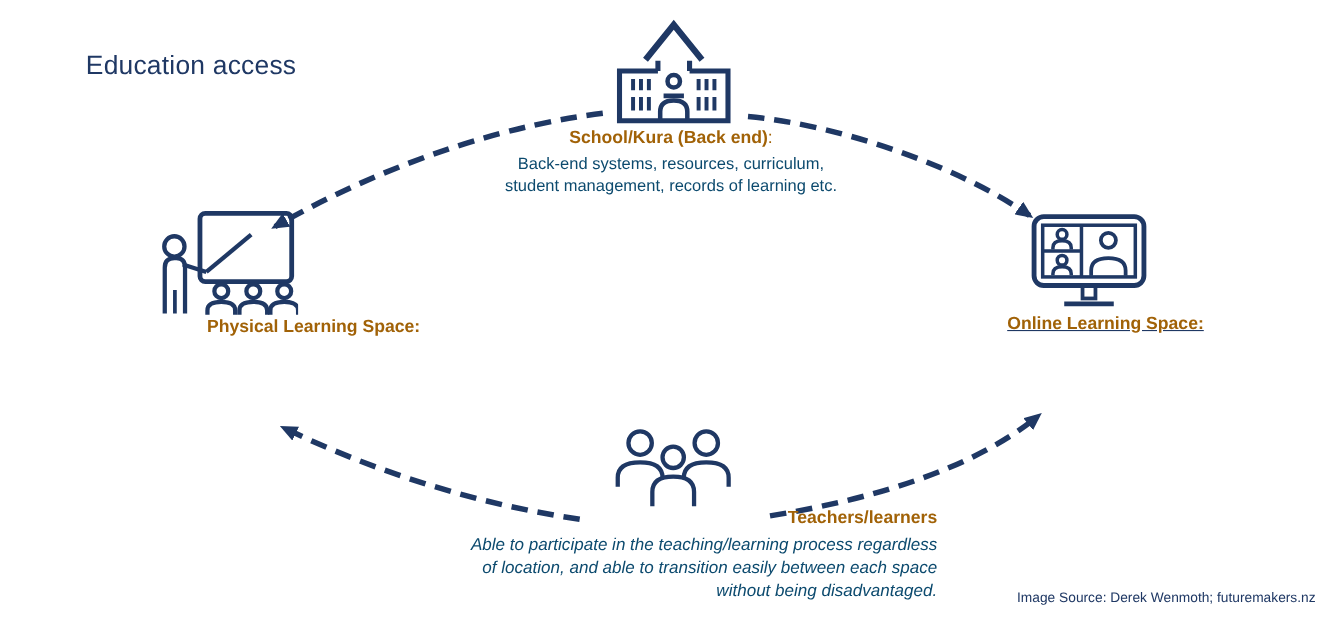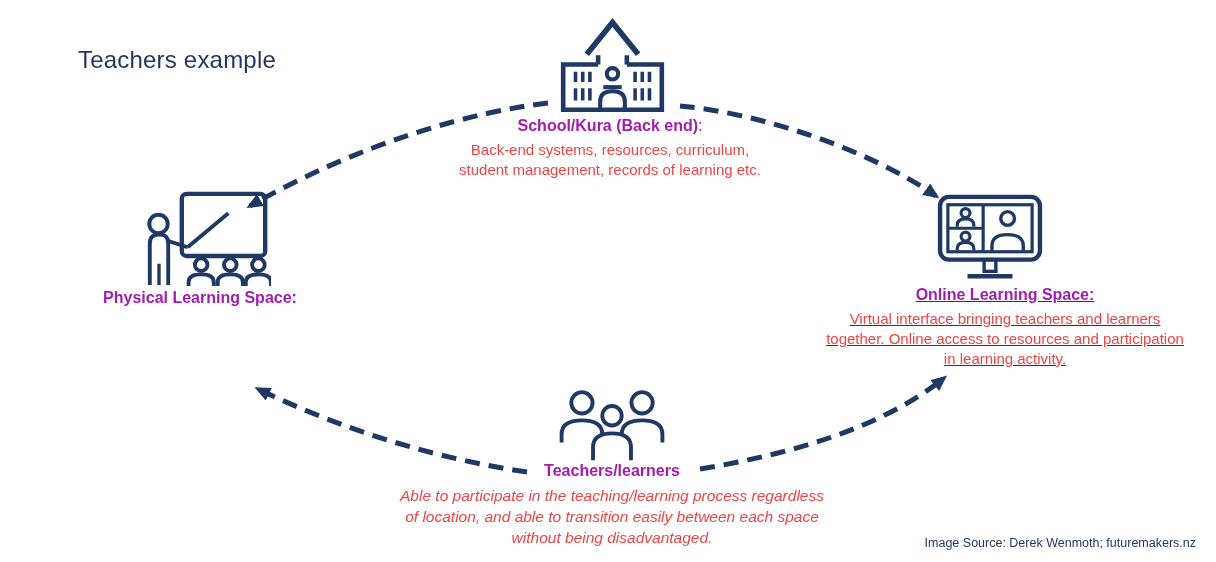--- a/index.html
+++ b/index.html
@@ -8,35 +8,35 @@
     font-family:"Liberation Sans",sans-serif;color:#1f3864;overflow:hidden;
   }
   .title{
     position:absolute;left:78px;top:46px;font-size:24px;font-weight:400;
     letter-spacing:.2px;color:#1f3864;margin:0;
   }
   .arcs{position:absolute;left:0;top:0;pointer-events:none;}
   .icon{position:absolute;}
   .icon svg{display:block;}
   .node-text{position:absolute;text-align:center;}
-  .node-heading{font-size:16px;font-weight:700;line-height:20px;color:#a21caf;}
+  .node-heading{font-size:16px;font-weight:700;line-height:20px;color:#a16207;}
   .node-heading .hsuffix{font-weight:400;}
-  .node-body{font-size:15px;line-height:20px;white-space:pre-line;color:#ef4444;margin-top:4px;}
+  .node-body{font-size:15px;line-height:20px;white-space:pre-line;color:#0c4a6e;margin-top:4px;}
   .teachers .node-body{font-size:15.5px;line-height:21px;font-style:italic;}
   .source{
     position:absolute;right:20px;top:536px;font-size:12.5px;color:#1f3864;text-align:left;
   }
   .stroke{stroke:#1f3864;fill:none;}
 </style>
 </head>
 <body>
 
 <div class="canvas">
 
-  <h1 class="title">Teachers example</h1>
+  <h1 class="title">Education access</h1>
 
   <svg class="arcs" width="1216" height="562" viewBox="0 0 1216 562">
     <defs>
       <marker id="ah" markerUnits="userSpaceOnUse" markerWidth="16" markerHeight="14" refX="12" refY="7" orient="auto">
         <path d="M0 0 L16 7 L0 14 Z" fill="#1f3864"></path>
       </marker>
     </defs>
     <path d="M548 103 C472 112 362 142 250 206" class="stroke" stroke-width="5" stroke-dasharray="15 9" marker-end="url(#ah)"></path>
     <path d="M680 106 C760 113 870 150 936 196" class="stroke" stroke-width="5" stroke-dasharray="15 9" marker-end="url(#ah)"></path>
     <path d="M527 472 C438 459 345 431 258 389" class="stroke" stroke-width="5" stroke-dasharray="15 9" marker-end="url(#ah)"></path>
@@ -72,21 +72,21 @@
       <g class="stroke" stroke-width="4">
         <circle cx="60" cy="79" r="6.5"></circle>
         <path d="M47 101 V97 Q47 89 60 89 Q73 89 73 97 V101"></path>
         <circle cx="90" cy="79" r="6.5"></circle>
         <path d="M77 101 V97 Q77 89 90 89 Q103 89 103 97 V101"></path>
         <circle cx="119" cy="79" r="6.5"></circle>
         <path d="M106 101 V97 Q106 89 119 89 Q132 89 132 97 V101"></path>
       </g>
     </svg>
   </div>
-  <div class="node-text" style="left:18px;top:288px;width:364px;">
+  <div class="node-text" style="left:18px;top:288px;width:364px;text-align:right;">
     <div class="node-heading">Physical Learning Space:</div>
   </div>
 
   <div class="icon" style="left:934px;top:193px;">
     <svg width="112" height="94" viewBox="0 0 110 96">
       <rect class="stroke" stroke-width="4.5" x="4" y="4" width="102" height="64" rx="9"></rect>
       <rect class="stroke" stroke-width="3.25" x="12" y="12" width="86" height="48"></rect>
       <path class="stroke" stroke-width="3.25" d="M48 12 V60 M12 36 H48"></path>
       <g class="stroke" stroke-width="3.25">
         <circle cx="30" cy="20.5" r="4.5"></circle>
@@ -97,40 +97,37 @@
       <g class="stroke" stroke-width="3.5">
         <circle cx="73" cy="26" r="7"></circle>
         <path d="M57 59 V54 Q57 42.5 73 42.5 Q89 42.5 89 54 V59"></path>
       </g>
       <rect class="stroke" stroke-width="3.5" x="49" y="68" width="12" height="12"></rect>
       <path class="stroke" stroke-width="4.5" d="M32 85 H78"></path>
     </svg>
   </div>
   <div class="node-text" style="left:815px;top:285px;width:380px;text-decoration:underline;">
     <div class="node-heading">Online Learning Space:</div>
-    <div class="node-body">Virtual interface bringing teachers and learners
-together. Online access to resources and participation
-in learning activity.</div>
   </div>
 
   <div class="icon" style="left:551px;top:388px;">
     <svg width="122" height="74" viewBox="0 0 125 80">
       <g class="stroke" stroke-width="4.2">
         <circle cx="30" cy="16" r="11.5"></circle>
         <path d="M8 59 V50 Q8 35 30 35 Q52 35 52 50 V59"></path>
         <circle cx="95" cy="16" r="11.5"></circle>
         <path d="M73 59 V50 Q73 35 95 35 Q117 35 117 50 V59"></path>
       </g>
       <g stroke="#1f3864" stroke-width="4.2" fill="#ffffff">
         <circle cx="62.5" cy="30" r="10.5"></circle>
         <path d="M42 78 V64 Q42 49 62.5 49 Q83 49 83 64 V78"></path>
       </g>
     </svg>
   </div>
-  <div class="node-text teachers" style="left:372px;top:461px;width:480px;">
+  <div class="node-text teachers" style="left:372px;top:461px;width:480px;text-align:right;">
     <div class="node-heading">Teachers/learners</div>
     <div class="node-body">Able to participate in the teaching/learning process regardless
 of location, and able to transition easily between each space
 without being disadvantaged.</div>
   </div>
 
   <div class="source">Image Source: Derek Wenmoth; futuremakers.nz</div>
 
 </div>
 

